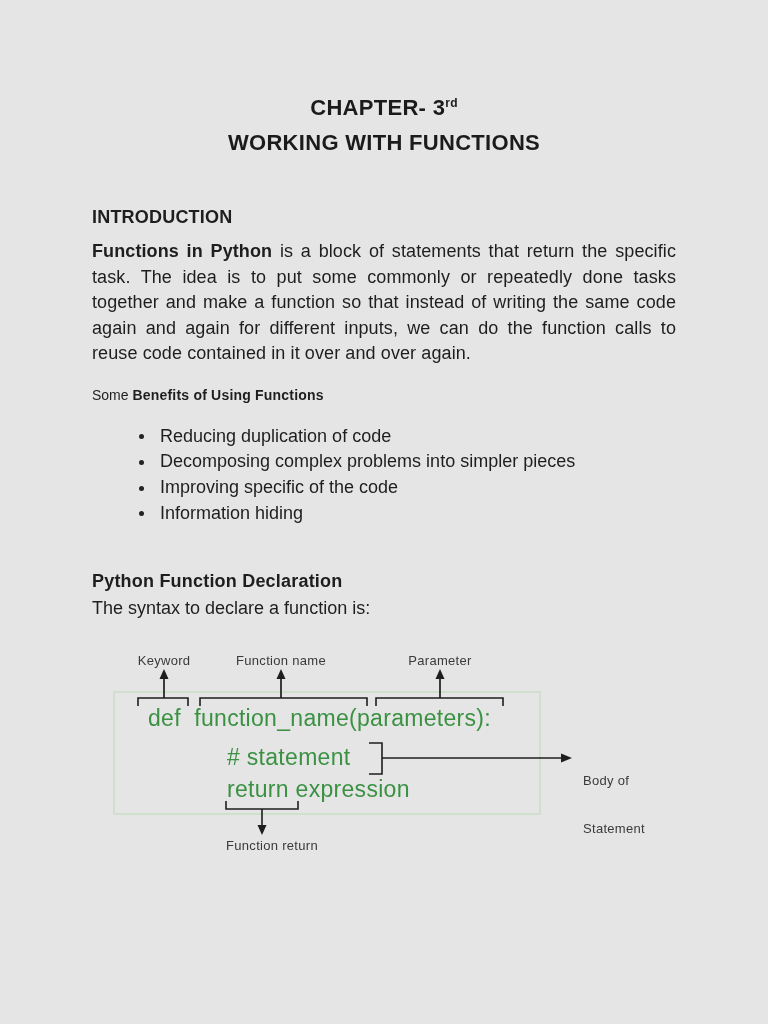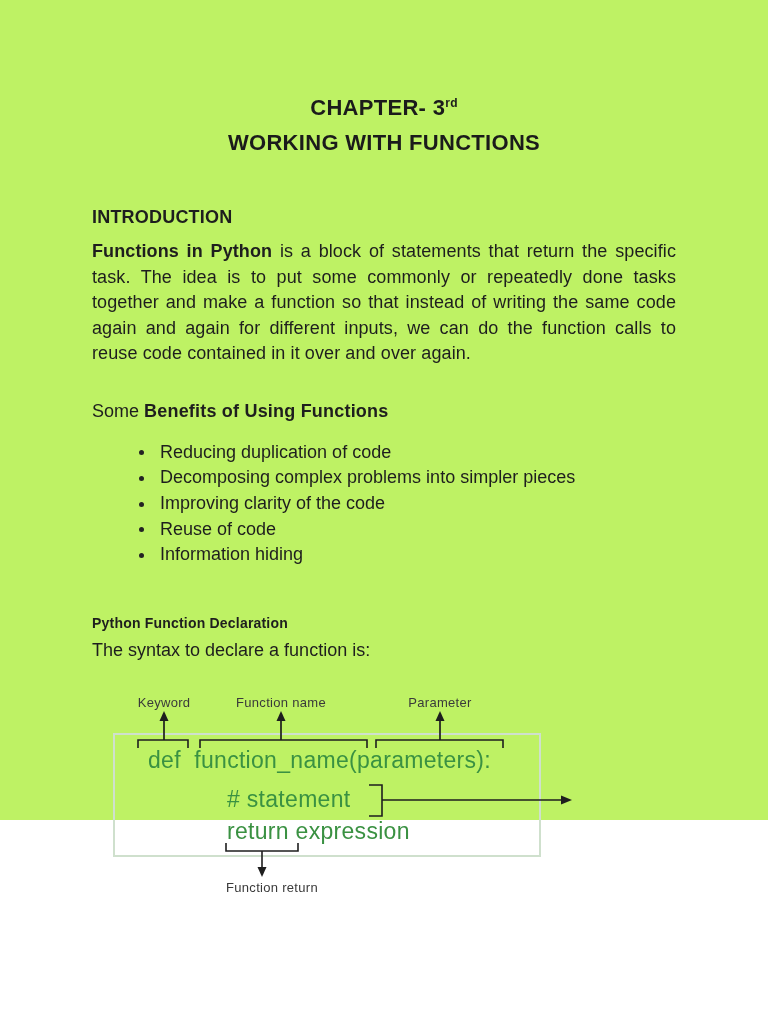--- a/index.html
+++ b/index.html
@@ -3,21 +3,21 @@
 <meta charset="utf-8">
 <style>
   * { margin:0; padding:0; box-sizing:border-box; }
   html,body { background:#ffffff; }
   body {
     width:768px; height:1024px;
     font-family:"Liberation Sans", sans-serif;
     color:#1e1e1e;
     overflow:hidden;
   }
-  .page { position:relative; width:768px; height:820px; background:#bef264; }
+  .page { position:relative; width:768px; height:1024px; background:#e5e5e5; }
 
   .title-block {
     padding-top:86px;
     text-align:center;
     font-weight:bold;
     font-size:22px;
     line-height:35px;
     letter-spacing:0.3px;
     color:#1b1b1b;
   }
@@ -33,22 +33,22 @@
     letter-spacing:0.2px;
   }
   .body-par {
     margin-top:10px;
     font-size:18px;
     line-height:25.5px;
     text-align:justify;
     letter-spacing:0.1px;
   }
   .benefits-line {
-    margin-top:32px;
-    font-size:18px;
+    margin-top:16px;
+    font-size:14px;
     line-height:24px;
   }
   .benefits-line b { letter-spacing:0.2px; }
 
   ul.benefits {
     margin-top:17px;
     list-style:none;
     padding-left:48px;
   }
   ul.benefits li {
@@ -61,21 +61,21 @@
     content:"";
     position:absolute;
     left:-21px; top:10.5px;
     width:5px; height:5px;
     border-radius:50%;
     background:#232323;
   }
 
   .h-decl {
     margin-top:43px;
-    font-size:14px;
+    font-size:18px;
     font-weight:bold;
     line-height:24px;
     letter-spacing:0.2px;
   }
   .syntax-line {
     margin-top:3px;
     font-size:18px;
     line-height:25px;
   }
 
@@ -120,22 +120,21 @@
 
     <div class="h-intro">INTRODUCTION</div>
 
     <p class="body-par"><b>Functions in Python</b><span> is a block of statements that return the specific task. The idea is to put some commonly or repeatedly done tasks together and make a function so that instead of writing the same code again and again for different inputs, we can do the function calls to reuse code contained in it over and over again.</span></p>
 
     <p class="benefits-line"><span>Some </span><b>Benefits of Using Functions</b></p>
 
     <ul class="benefits">
       <li>Reducing duplication of code</li>
       <li>Decomposing complex problems into simpler pieces</li>
-      <li>Improving clarity of the code</li>
-      <li>Reuse of code</li>
+      <li>Improving specific of the code</li>
       <li>Information hiding</li>
     </ul>
 
     <div class="h-decl">Python Function Declaration</div>
     <p class="syntax-line">The syntax to declare a function is:</p>
 
     <div class="diagram">
 
       <svg width="676" height="210" viewBox="0 0 676 210">
 
@@ -170,18 +169,22 @@
       </svg>
 
       <span class="dlabel centered" style="left:72px;  top:5px;text-align:center;">Keyword</span>
       <span class="dlabel centered" style="left:189px; top:5px;">Function name</span>
       <span class="dlabel centered" style="left:348px; top:5px;">Parameter</span>
 
       <span class="code" style="left:56px;  top:56px;">def  function_name(parameters):</span>
       <span class="code" style="left:135px; top:95px;"># statement</span>
       <span class="code" style="left:135px; top:127px;">return expression</span>
 
+      <span class="dlabel" style="left:491px; top:93px;">
+        <span style="display:block">Body of</span>
+        <span style="display:block">Statement</span>
+      </span>
 
       <span class="dlabel centered" style="left:180px; top:190px;">Function return</span>
     </div>
 
   </div>
 </div>
 
 </body></html>

